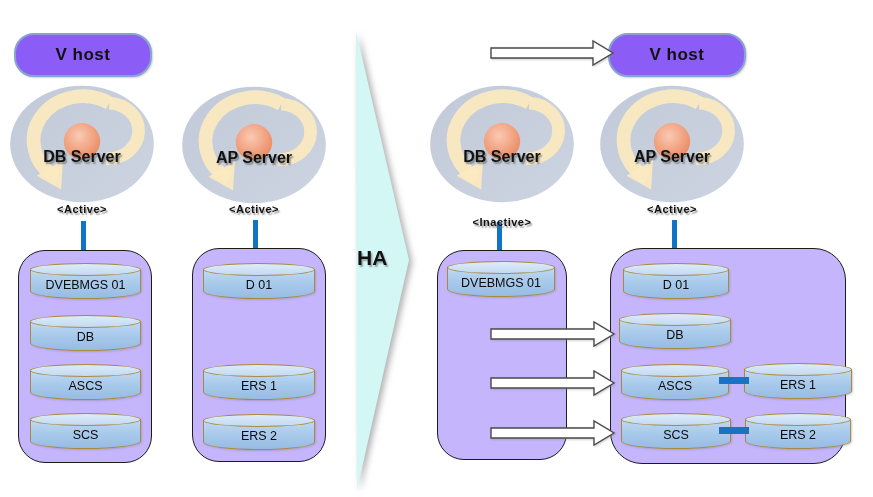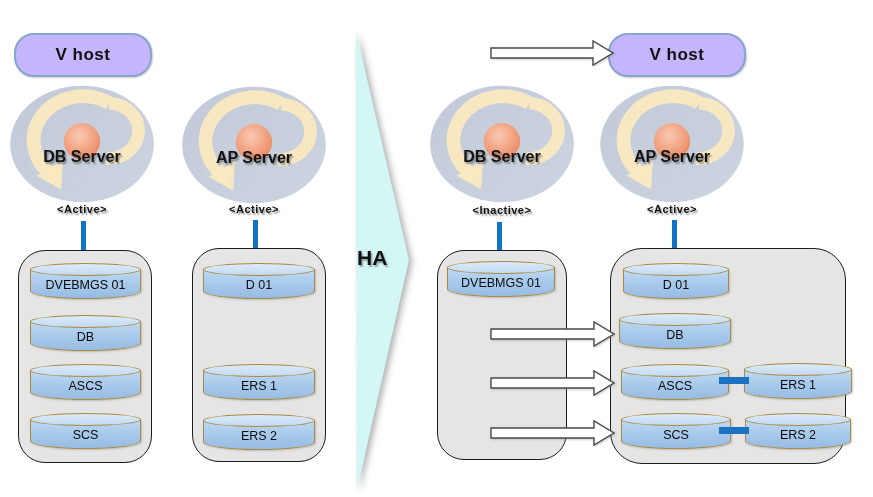--- a/index.html
+++ b/index.html
@@ -5,21 +5,21 @@
   html,body{margin:0;padding:0;background:#ffffff;}
   .stage{
     position:relative;width:873px;height:497px;background:#ffffff;overflow:hidden;
     font-family:"Liberation Sans","DejaVu Sans",sans-serif;color:#111;
   }
   svg{display:block;}
 
   
   .vhost{
     position:absolute;width:134px;height:40px;border-radius:20px;
-    background:#c4b5fd;border:2px solid #87a4ce;
+    background:#8b5cf6;border:2px solid #87a4ce;
     display:flex;align-items:center;justify-content:center;
     font-weight:bold;font-size:17px;letter-spacing:.5px;
     box-shadow:1px 1px 2px rgba(120,120,120,.35);
   }
 
   
   .server-icon{position:absolute;width:146px;height:120px;z-index:3;}
   .server-icon svg{width:100%;height:100%;}
   .icon-label{
     position:absolute;left:0;right:0;top:64px;text-align:center;
@@ -31,21 +31,21 @@
     text-shadow:1.5px 1.5px 1.5px rgba(110,110,110,.7);letter-spacing:.5px;
   }
 
   
   .vconn{position:absolute;width:5px;background:#1173c5;z-index:1;}
   
   .hlink{position:absolute;height:7px;background:#1b72c2;z-index:4;}
 
   
   .node-box{
-    position:absolute;background:#e5e5e5;border:1.7px solid #1c1c1c;
+    position:absolute;background:#c4b5fd;border:1.7px solid #1c1c1c;
     border-radius:27px;z-index:2;
   }
 
   
   .cyl{position:absolute;height:36px;z-index:3;}
   .cyl-top{
     position:absolute;left:0;right:0;top:0;height:13px;border-radius:50%;
     background:linear-gradient(180deg,#dcebf9 0%,#c3daf2 100%);
     border:1.6px solid #aa8a3e;box-sizing:border-box;z-index:2;
   }
@@ -168,21 +168,21 @@
   <div class="vhost" style="left:608px;top:33px;">
     <span>V host</span>
   </div>
 
   <div class="server-icon" style="left:429px;top:84px;">
     <svg viewBox="0 0 160 132">
         <use href="#server-icon-def"></use>
       </svg>
     <div class="icon-label">DB Server</div>
   </div>
-  <div class="status-label" style="left:429px;top:204px;width:146px;">&lt;Inactive&gt;</div>
+  <div class="status-label" style="left:429px;top:216px;width:146px;">&lt;Inactive&gt;</div>
   <div class="vconn" style="left:497px;top:222px;height:29px;"></div>
 
   <div class="server-icon" style="left:599px;top:84px;">
     <svg viewBox="0 0 160 132">
         <use href="#server-icon-def"></use>
       </svg>
     <div class="icon-label">AP Server</div>
   </div>
   <div class="status-label" style="left:599px;top:203px;width:146px;">&lt;Active&gt;</div>
   <div class="vconn" style="left:672px;top:220px;height:29px;"></div>

